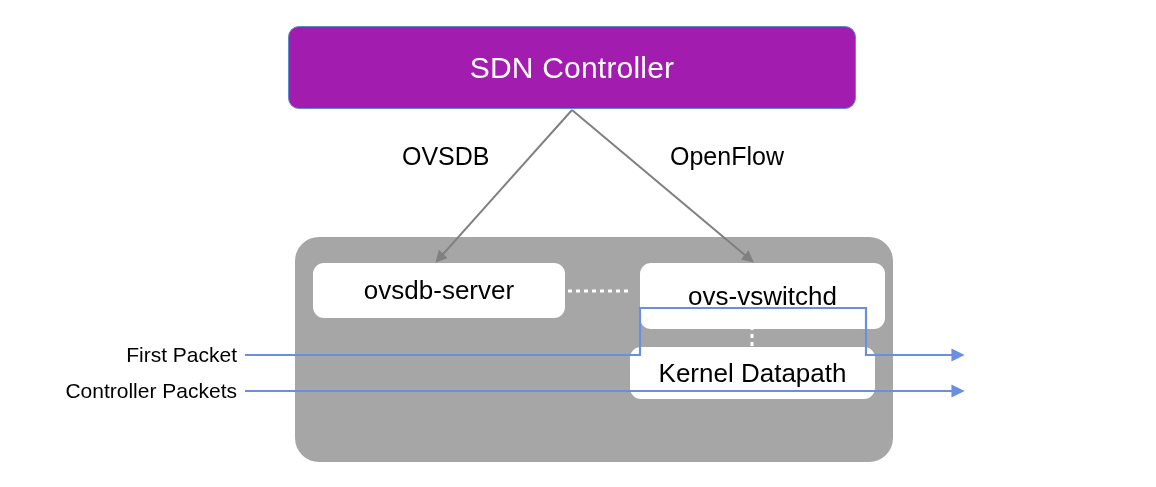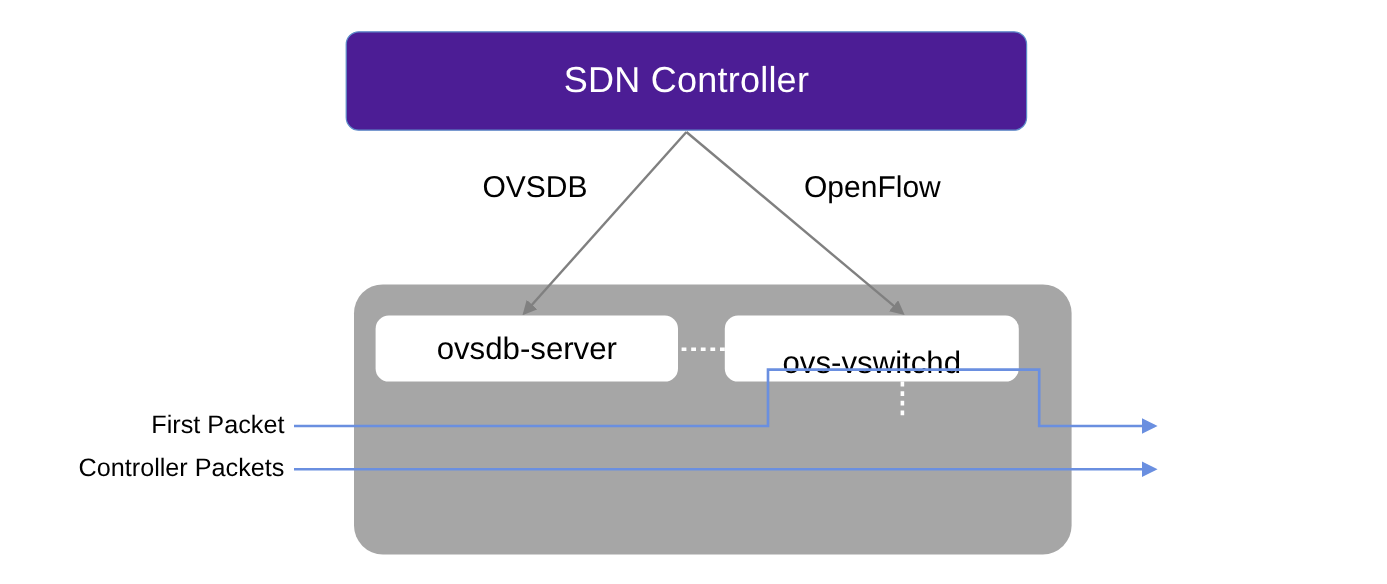--- a/index.html
+++ b/index.html
@@ -16,21 +16,21 @@
     overflow: hidden;
   }
 
   
   .controller-box {
     position: absolute;
     left: 288px;
     top: 26px;
     width: 568px;
     height: 83px;
-    background: #4c1d95;
+    background: #a21caf;
     border: 1px solid #5d8cc9;
     border-radius: 11px;
     display: flex;
     align-items: center;
     justify-content: center;
     box-sizing: border-box;
   }
   .controller-label {
     color: #ffffff;
     font-size: 30px;
@@ -58,21 +58,21 @@
     align-items: center;
     justify-content: center;
     box-sizing: border-box;
   }
   .white-box span {
     color: #000000;
     font-size: 26px;
     white-space: nowrap;
   }
   .box-ovsdb   { left: 313px; top: 263px; width: 252px; height: 55px; }
-  .box-vswitchd{ left: 604px; top: 263px; width: 245px; height: 55px; align-items: flex-end; }
+  .box-vswitchd{ left: 640px; top: 263px; width: 245px; height: 66px; }
   .box-kernel  { left: 630px; top: 347px; width: 245px; height: 52px; }
 
   
   .overlay {
     position: absolute;
     left: 0;
     top: 0;
     width: 1156px;
     height: 487px;
     pointer-events: none;
@@ -115,20 +115,23 @@
   <div class="ovs-container">
     
   </div>
 
   <div class="white-box box-ovsdb">
     <span>ovsdb-server</span>
   </div>
   <div class="white-box box-vswitchd">
     <span>ovs-vswitchd</span>
   </div>
+  <div class="white-box box-kernel">
+    <span>Kernel Datapath</span>
+  </div>
 
   <svg class="overlay" viewBox="0 0 1156 487">
     <defs>
       <marker id="gray-arrow" viewBox="0 0 10 10" refX="8" refY="5" markerWidth="6" markerHeight="6" orient="auto-start-reverse">
         <path d="M 0 0 L 10 5 L 0 10 z" fill="#808080"></path>
       </marker>
       <marker id="blue-arrow" viewBox="0 0 10 10" refX="8" refY="5" markerWidth="6" markerHeight="6" orient="auto-start-reverse">
         <path d="M 0 0 L 10 5 L 0 10 z" fill="#6a8fe0"></path>
       </marker>
     </defs>

